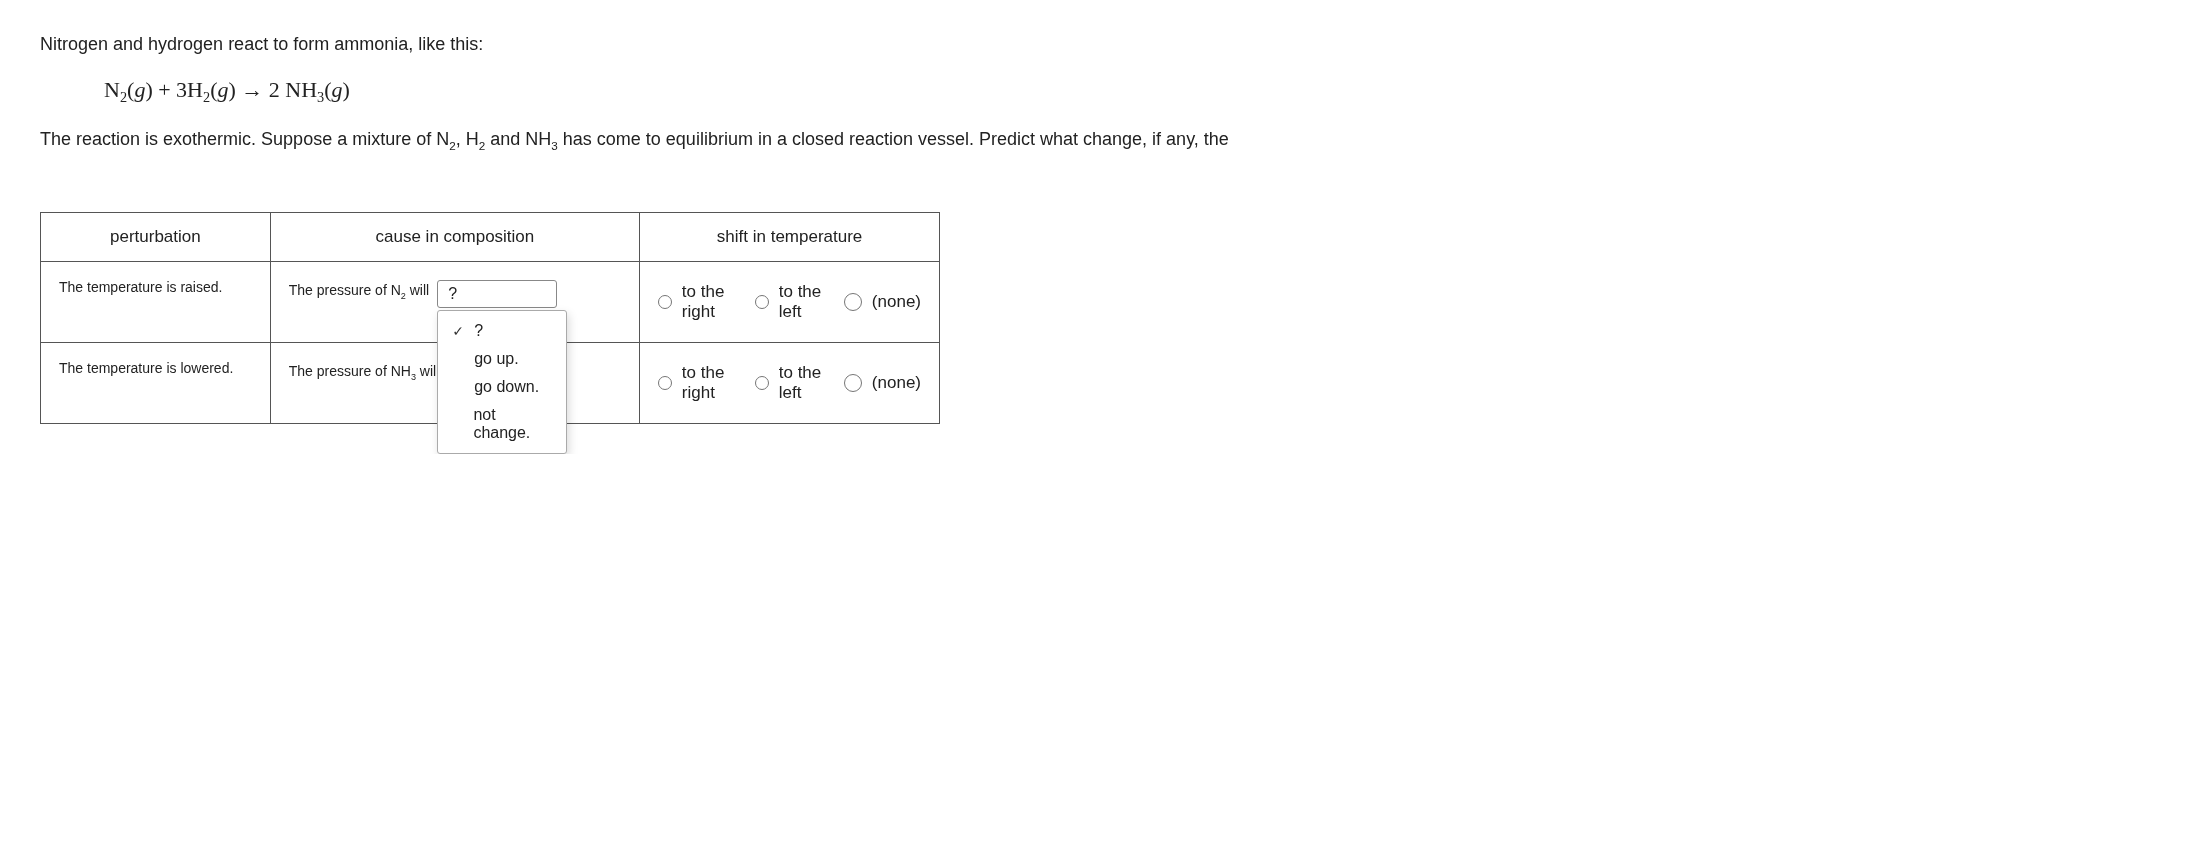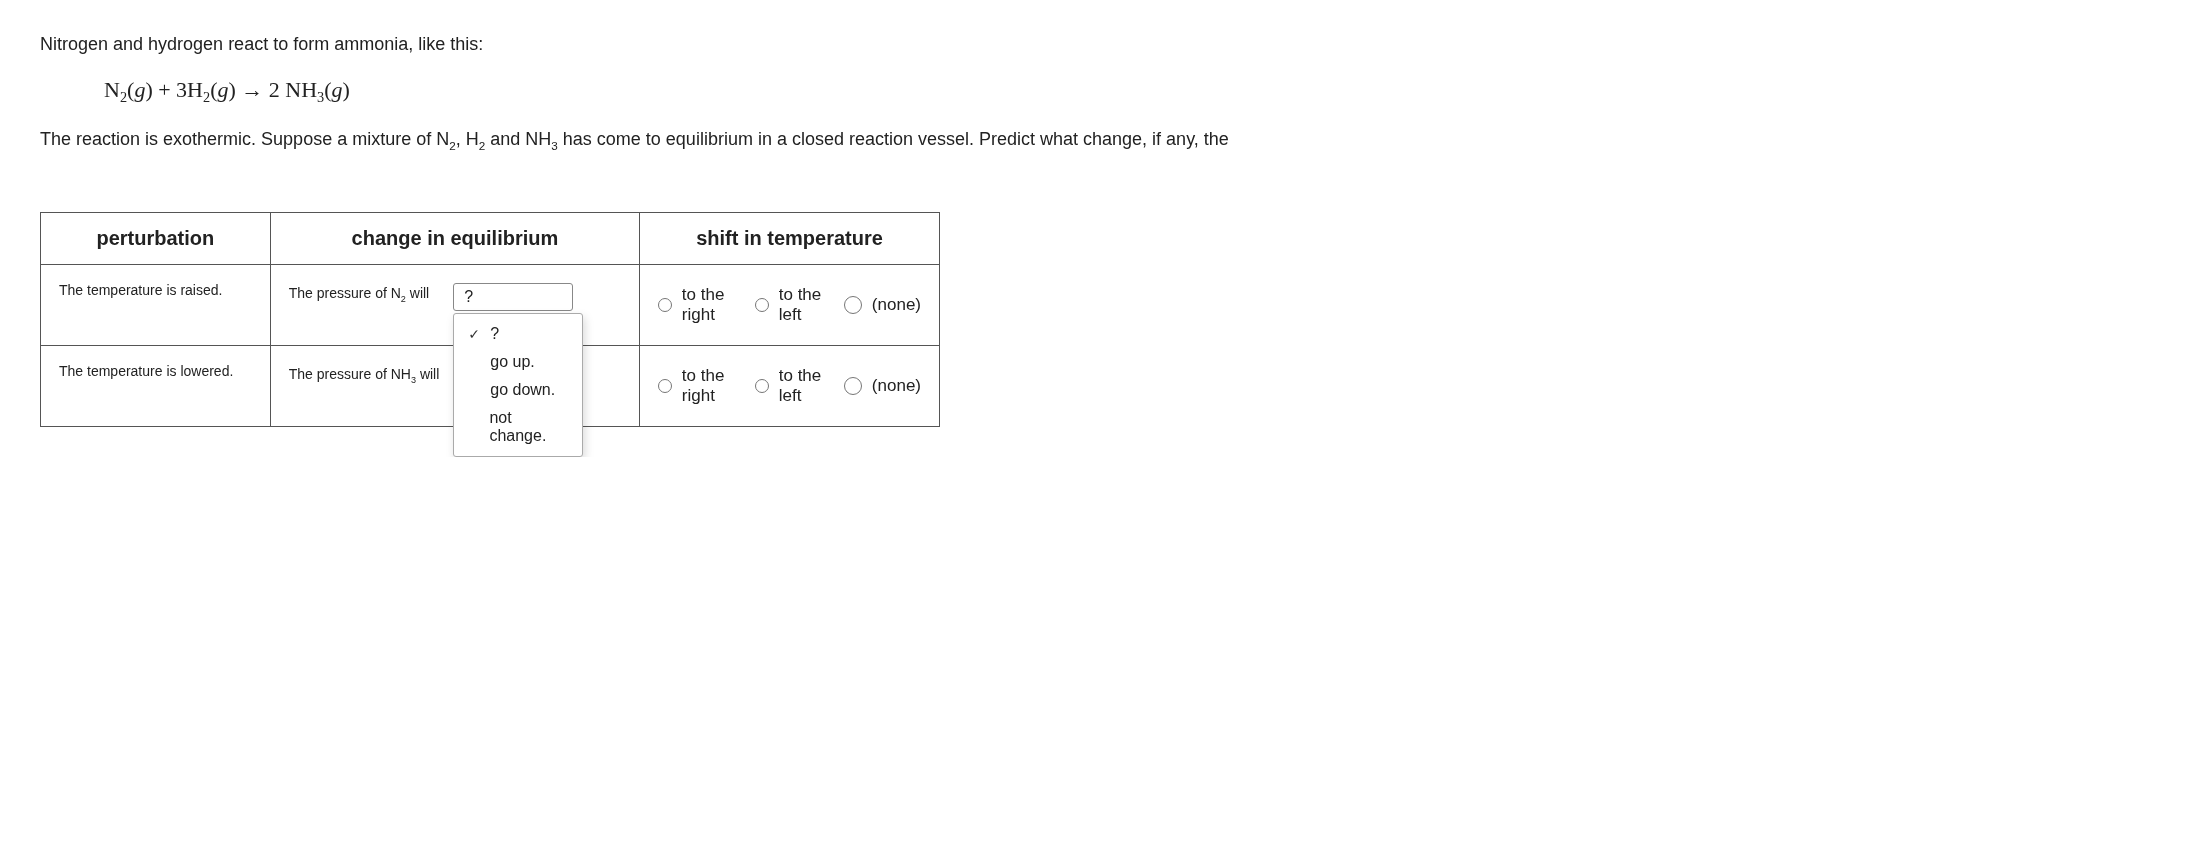--- a/index.html
+++ b/index.html
@@ -34,22 +34,22 @@
       margin-top: 10px;
     }
 
     th, td {
       border: 1.5px solid #555;
       padding: 14px 18px;
       vertical-align: top;
     }
 
     th {
-      font-weight: bold;
-      font-size: 20px;
+      font-weight: normal;
+      font-size: 17px;
       text-align: center;
       background: #fff;
     }
 
     .perturbation-col {
       width: 230px;
     }
 
     .composition-col {
       width: 370px;
@@ -146,21 +146,21 @@
       flex-direction: column;
       margin-left: 6px;
       color: #5588cc;
       font-size: 12px;
       line-height: 1;
     }
 
     .composition-cell {
       display: flex;
       align-items: flex-start;
-      gap: 24px;
+      gap: 8px;
       flex-wrap: wrap;
       padding-top: 4px;
     }
 
     .row-cell-text {
       font-size: 14px;
       line-height: 1.5;
     }
     sub {
       font-size: 0.65em;
@@ -177,21 +177,21 @@
 </div>
 
 <div class="description">
   <p>The reaction is exothermic. Suppose a mixture of N<sub>2</sub>, H<sub>2</sub> and NH<sub>3</sub> has come to equilibrium in a closed reaction vessel. Predict what change, if any, the</p>
 </div>
 
 <table>
   <thead>
     <tr>
       <th class="perturbation-col">perturbation</th>
-      <th class="composition-col">change in equilibrium</th>
+      <th class="composition-col">cause in composition</th>
       <th class="equilibrium-col">shift in temperature</th>
     </tr>
   </thead>
   <tbody>
 
     <tr>
       <td class="perturbation-col">
         <span class="row-cell-text">The temperature is raised.</span>
       </td>
       <td class="composition-col">

